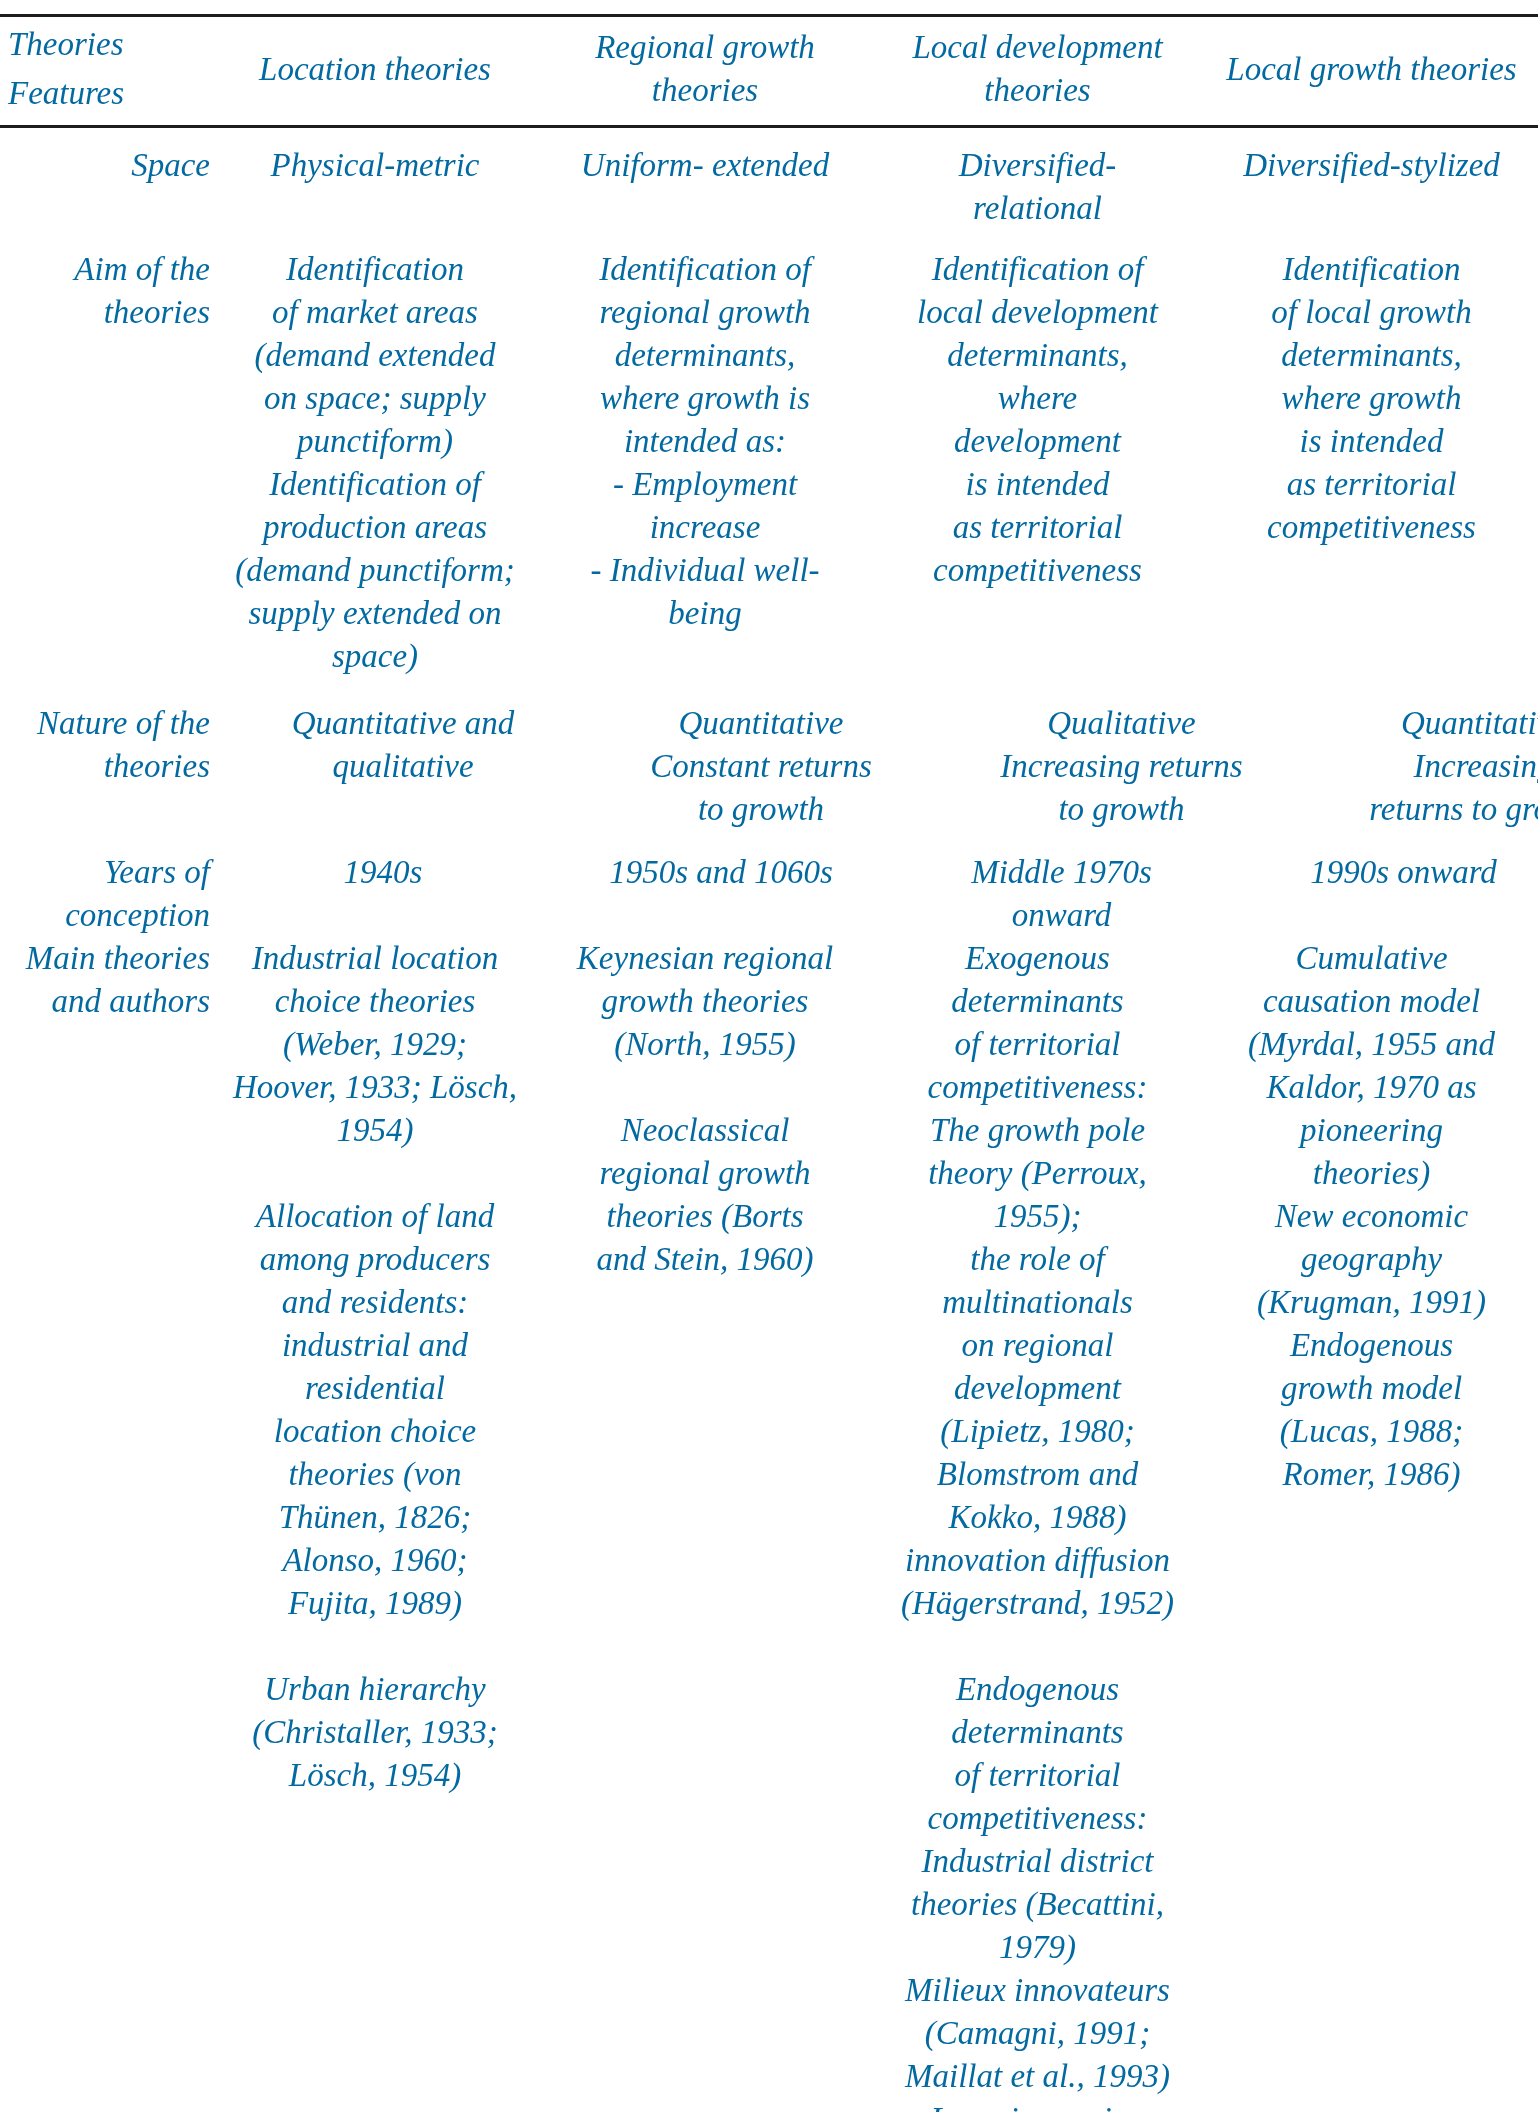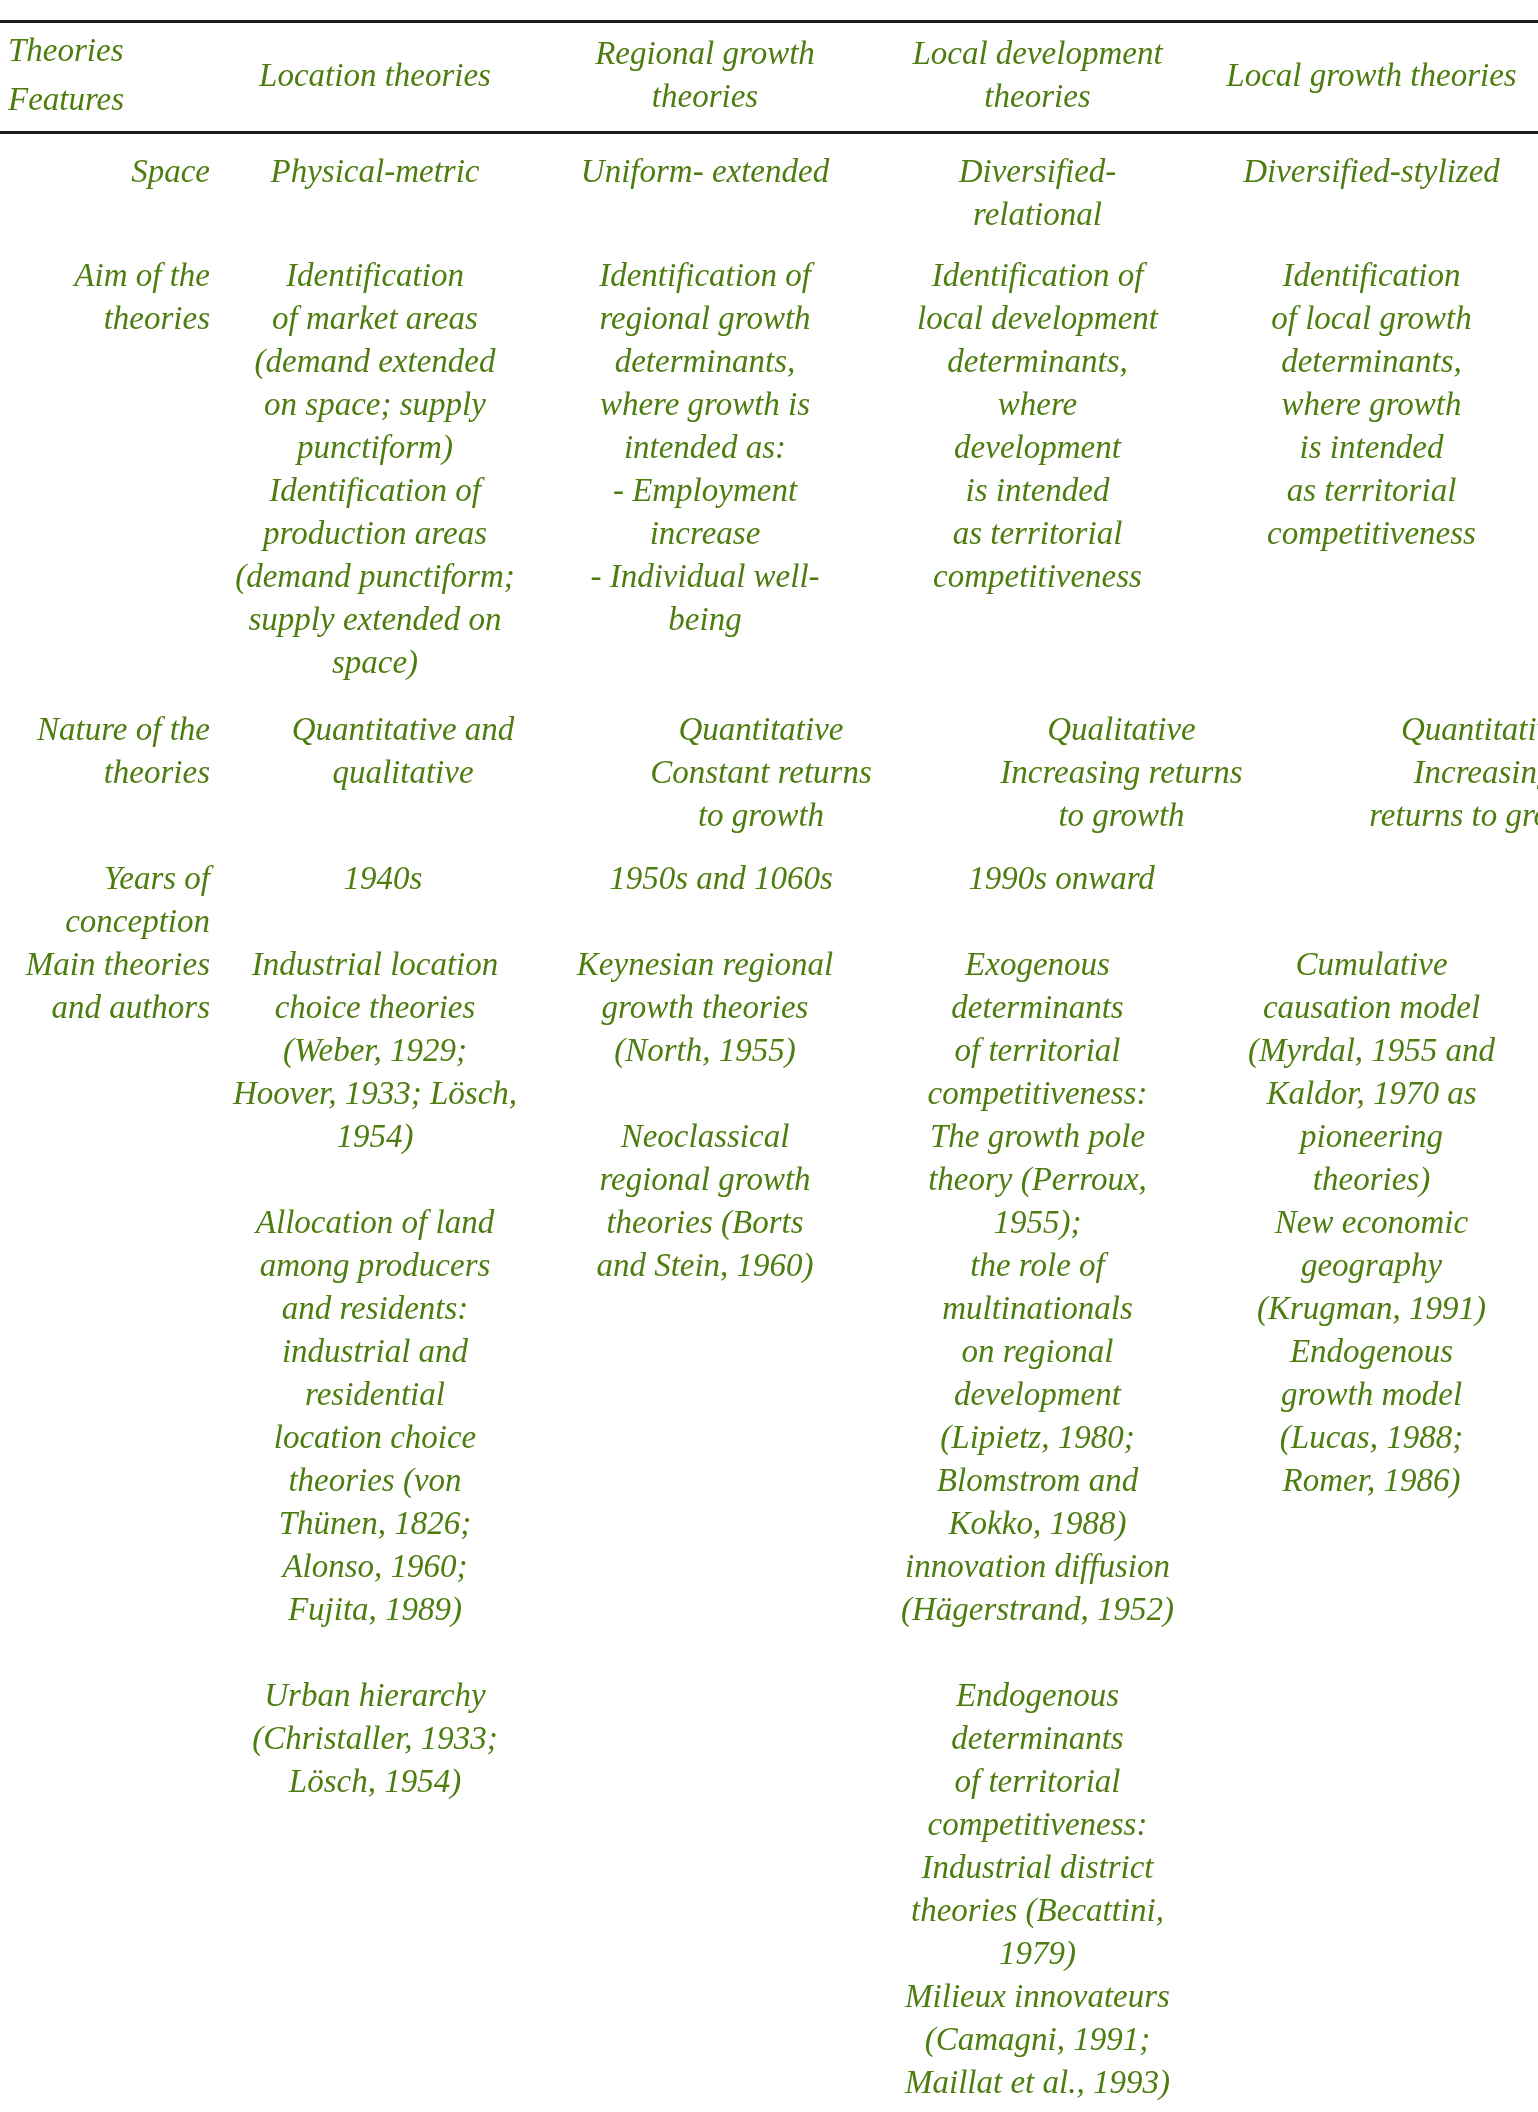--- a/index.html
+++ b/index.html
@@ -3,23 +3,23 @@
   <meta charset="utf-8">
   <style>
     * { margin: 0; padding: 0; box-sizing: border-box; }
     html, body { background: #ffffff; }
     .page {
       position: relative;
       width: 1538px;
       height: 2112px;
       background: #ffffff;
       overflow: hidden;
-      color: #4d7c0f;
+      color: #0369a1;
       font-family: "Liberation Serif", "DejaVu Serif", serif;
-      padding-top: 20px;
+      padding-top: 14px;
     }
     .rule {
       height: 0;
       border-top: 3px solid #1d1d1d;
       width: 100%;
     }
     .grid {
       display: grid;
       grid-template-columns: 210px 330px 330px 335px 333px;
       width: 100%;
@@ -152,20 +152,22 @@
     <div class="cell body">Quantitative
 Increasing
 returns to growth</div>
   </div>
 
   <div class="grid row-years">
     <div class="cell feature">Years of
 conception</div>
     <div class="cell body">1940s</div>
     <div class="cell body">1950s and 1060s</div>
+    <div class="cell body">Middle 1970s
+onward</div>
     <div class="cell body">1990s onward</div>
   </div>
 
   <div class="grid row-main">
     <div class="cell feature">Main theories
 and authors</div>
     <div class="cell body">Industrial location
 choice theories
 (Weber, 1929;
 Hoover, 1933; Lösch,

